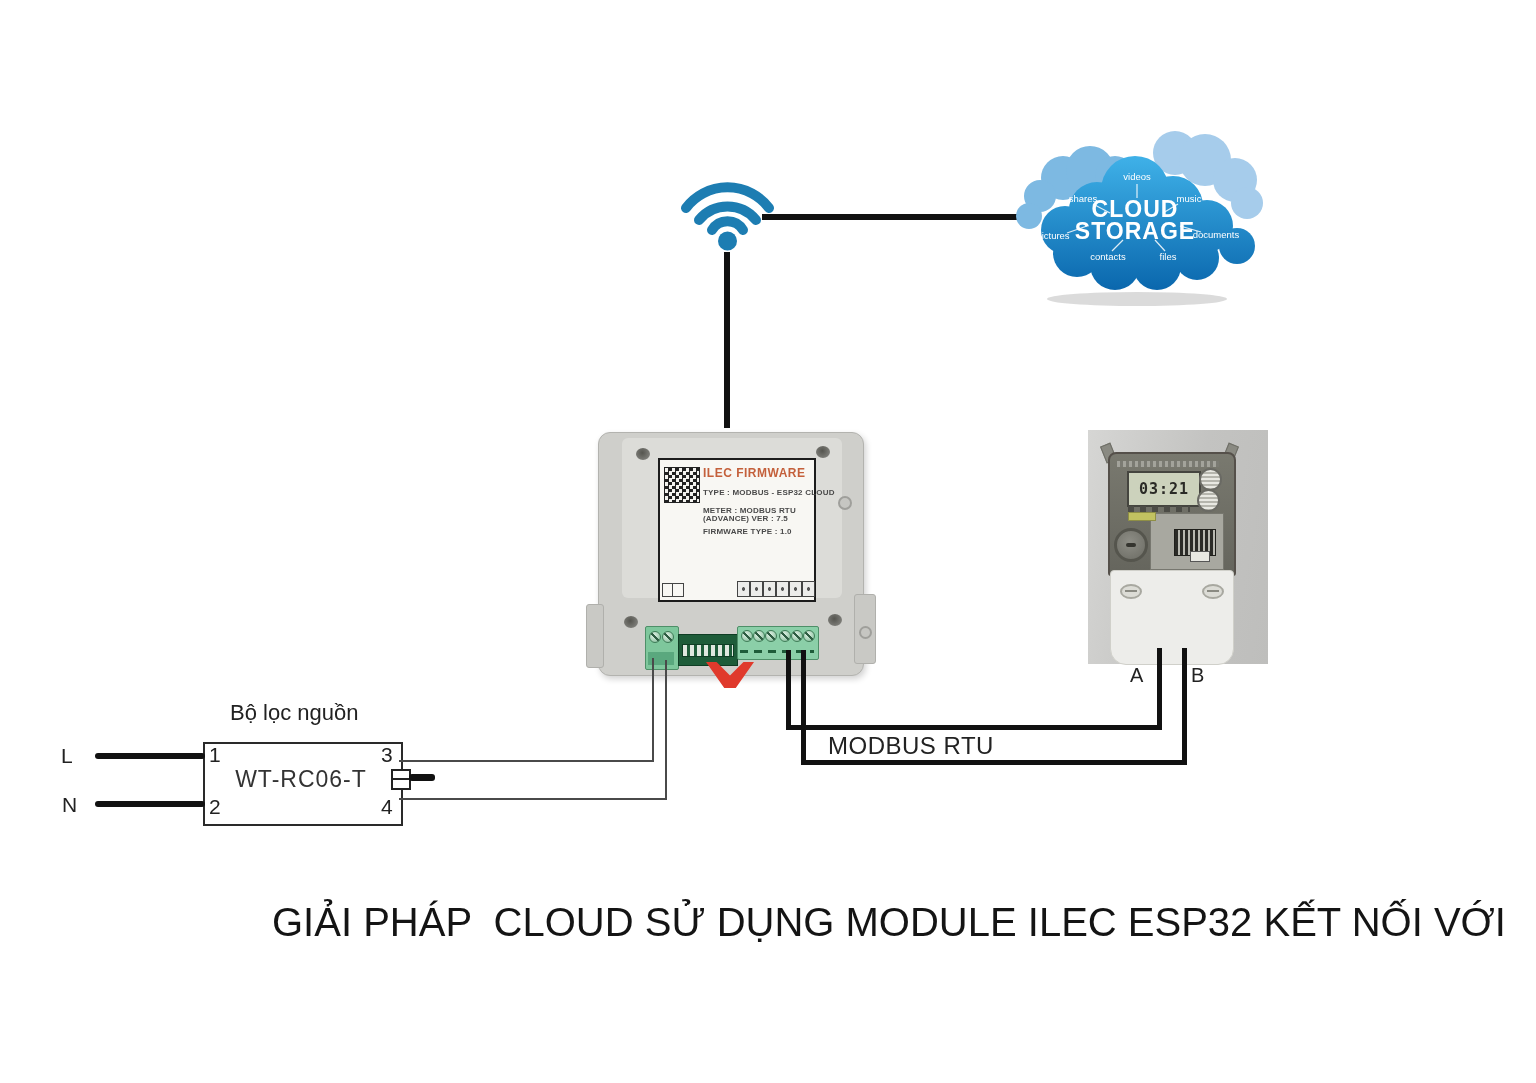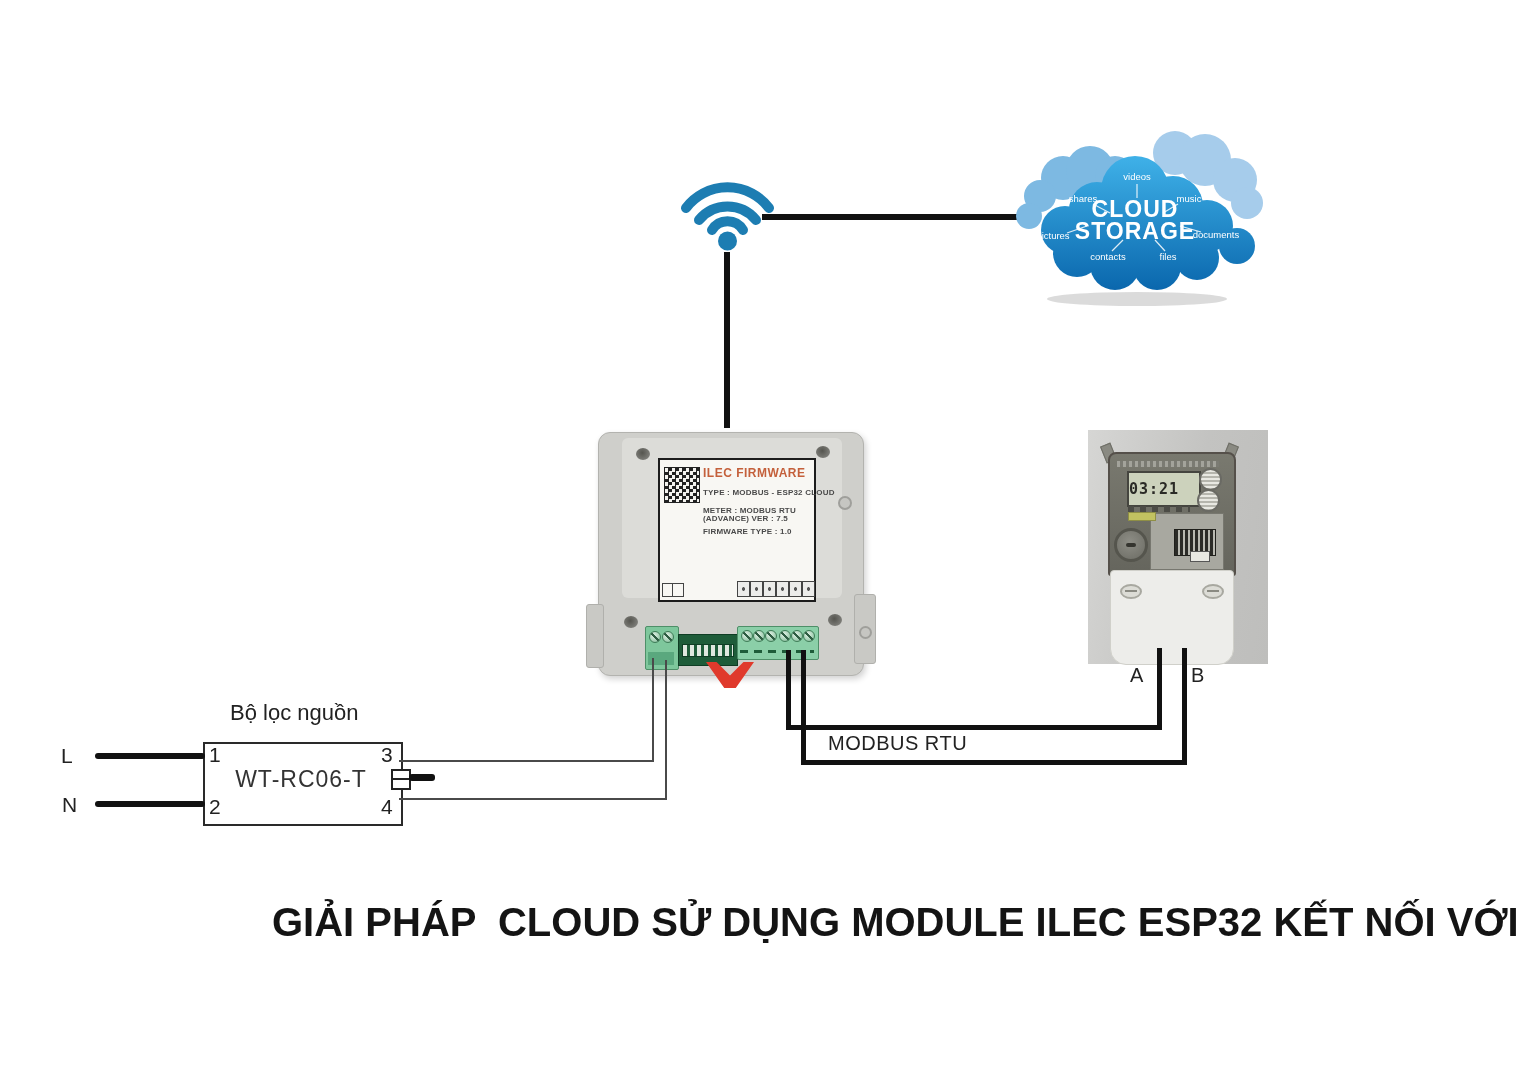--- a/index.html
+++ b/index.html
@@ -50,21 +50,21 @@
 
   
   .photo{left:1088px;top:430px;width:180px;height:234px;
          background:linear-gradient(100deg,#d6d6d4,#c3c3c1 55%,#bebebc);}
   .meter-clip{position:absolute;width:9px;height:16px;background:#8a8a82;border:1px solid #6f6f67;}
   .meter-top{left:1108px;top:452px;width:124px;height:120px;border:2px solid #55504a;
              background:linear-gradient(#79796f,#65655d);border-radius:8px 8px 3px 3px;}
   .meter-strip{left:1117px;top:461px;width:102px;height:6px;
                background:repeating-linear-gradient(90deg,#a3a39b 0 3px,#7b7b73 3px 6px);}
   .lcd{left:1127px;top:471px;width:70px;height:32px;background:#ccd2bc;border:2px solid #45453f;
-       display:flex;align-items:center;
+       display:flex;align-items:center;justify-content:center;
        font-family:"DejaVu Sans Mono", monospace;font-size:15px;font-weight:bold;color:#2a2a26;letter-spacing:1px;}
   .seal{position:absolute;width:19px;height:19px;border-radius:50%;border:2px solid #6a6a64;
         background:repeating-linear-gradient(#e8e8e2 0 2px,#b5b5ad 2px 4px);}
   .btn-row{left:1128px;top:506px;width:62px;height:6px;
            background:repeating-linear-gradient(90deg,#4c4c46 0 6px,transparent 6px 12px);}
   .meter-panel{left:1150px;top:513px;width:72px;height:55px;background:#a8a8a0;border:1px solid #77776f;}
   .barcode{left:1174px;top:529px;width:40px;height:25px;border:1px solid #1f1f1b;
            background:repeating-linear-gradient(90deg,#2b2b27 0 3px,#b9b9b1 3px 5px);}
   .chip{left:1190px;top:551px;width:18px;height:9px;background:#e8e8e2;border:1px solid #555;}
   .logo-chip{left:1128px;top:512px;width:26px;height:7px;background:#c2c261;border:1px solid #8f8f45;}
@@ -81,21 +81,21 @@
   .filter-num{position:absolute;font-size:21px;color:#222;}
   .filter-model{left:203px;top:766px;width:196px;text-align:center;font-size:23px;color:#333;letter-spacing:1px;}
   .filter-cap{left:230px;top:700px;font-size:22px;color:#222;}
   .ebox{left:391px;top:769px;width:16px;height:17px;background:#fff;border:2px solid #222;z-index:3;}
   .ebox-mid{position:absolute;left:0;top:7px;width:16px;height:2px;background:#222;}
   .estub{left:409px;top:774px;width:26px;height:7px;background:#111;border-radius:3px;z-index:3;}
 
   
   .caption{left:272px;font-size:40px;color:#141414;white-space:pre;}
 
-  .modbus-lbl{left:828px;top:732px;font-size:20px;color:#222;letter-spacing:.5px;}
+  .modbus-lbl{left:828px;top:732px;font-size:24px;color:#222;letter-spacing:.5px;}
   .ab-lbl{font-size:20px;color:#222;}
   .ln-lbl{font-size:21px;color:#222;}
 </style>
 </head>
 <body>
 
 <div id="canvas">
 
   <svg class="abs wifi" width="95" height="75" viewBox="0 0 95 75">
     <path d="M6 28 A52 52 0 0 1 89 28" fill="none" stroke="#1d7db2" stroke-width="10" stroke-linecap="round"></path>
@@ -260,15 +260,15 @@
   <div class="lbl ln-lbl" style="left:61px;top:744px;">L</div>
   <div class="lbl ln-lbl" style="left:62px;top:793px;">N</div>
   <div class="wire" style="left:95px;top:753px;width:110px;height:6px;border-radius:3px;"></div>
   <div class="wire" style="left:95px;top:801px;width:110px;height:6px;border-radius:3px;"></div>
 
   <div class="wire-thin" style="left:399px;top:760px;width:255px;height:2px;"></div>
   <div class="wire-thin" style="left:652px;top:658px;width:2px;height:104px;"></div>
   <div class="wire-thin" style="left:399px;top:798px;width:268px;height:2px;"></div>
   <div class="wire-thin" style="left:665px;top:660px;width:2px;height:140px;"></div>
 
-  <div class="lbl caption" style="top:900px;font-weight:bold;">GIẢI PHÁP  CLOUD SỬ DỤNG MODULE ILEC ESP32 KẾT NỐI VỚI</div>
+  <div class="lbl caption" style="top:900px;">GIẢI PHÁP  CLOUD SỬ DỤNG MODULE ILEC ESP32 KẾT NỐI VỚI</div>
 
 </div>
 
 </body></html>

